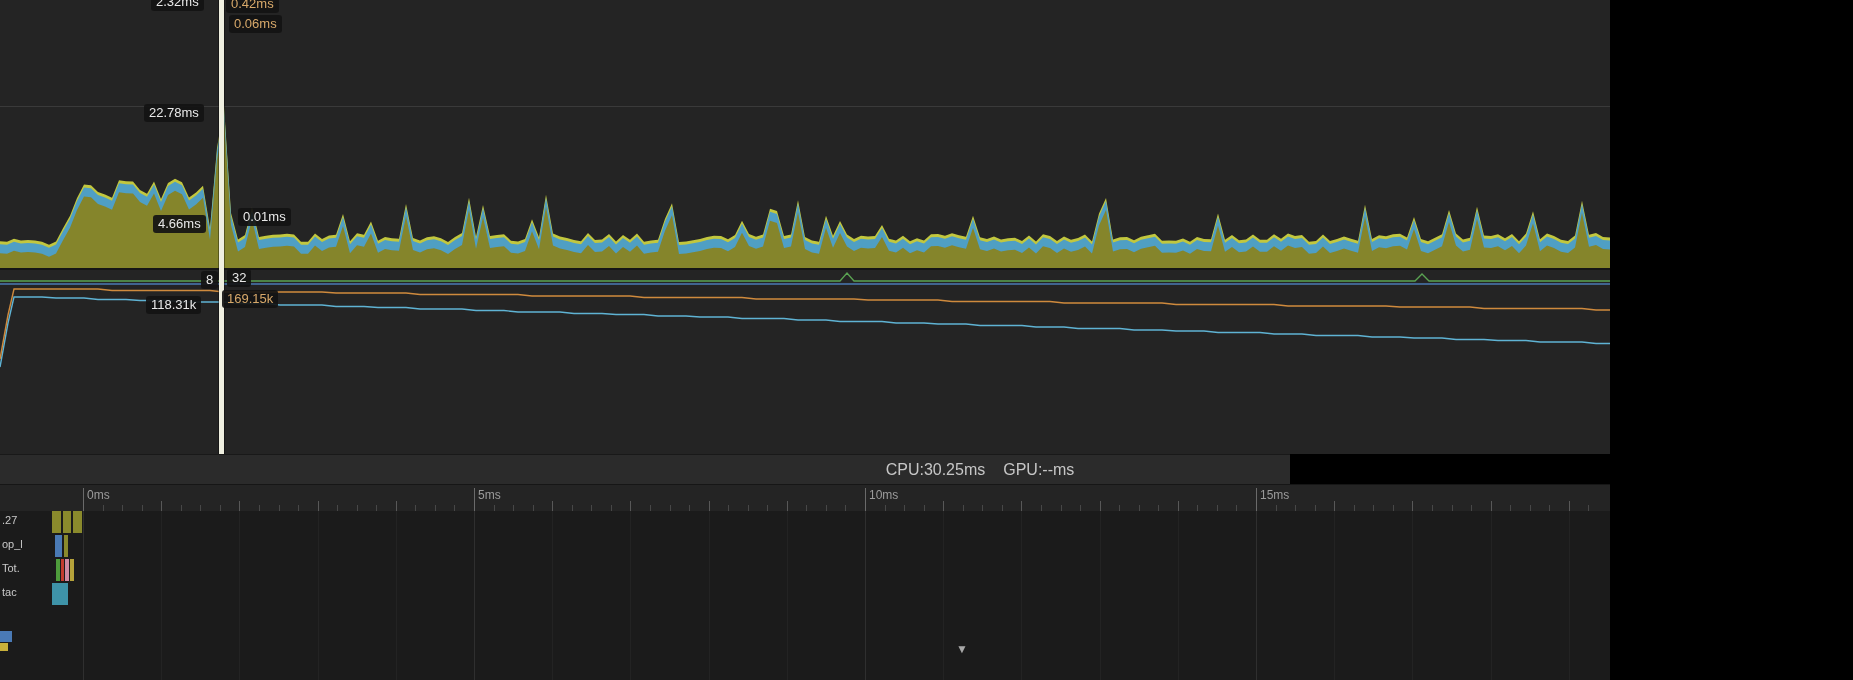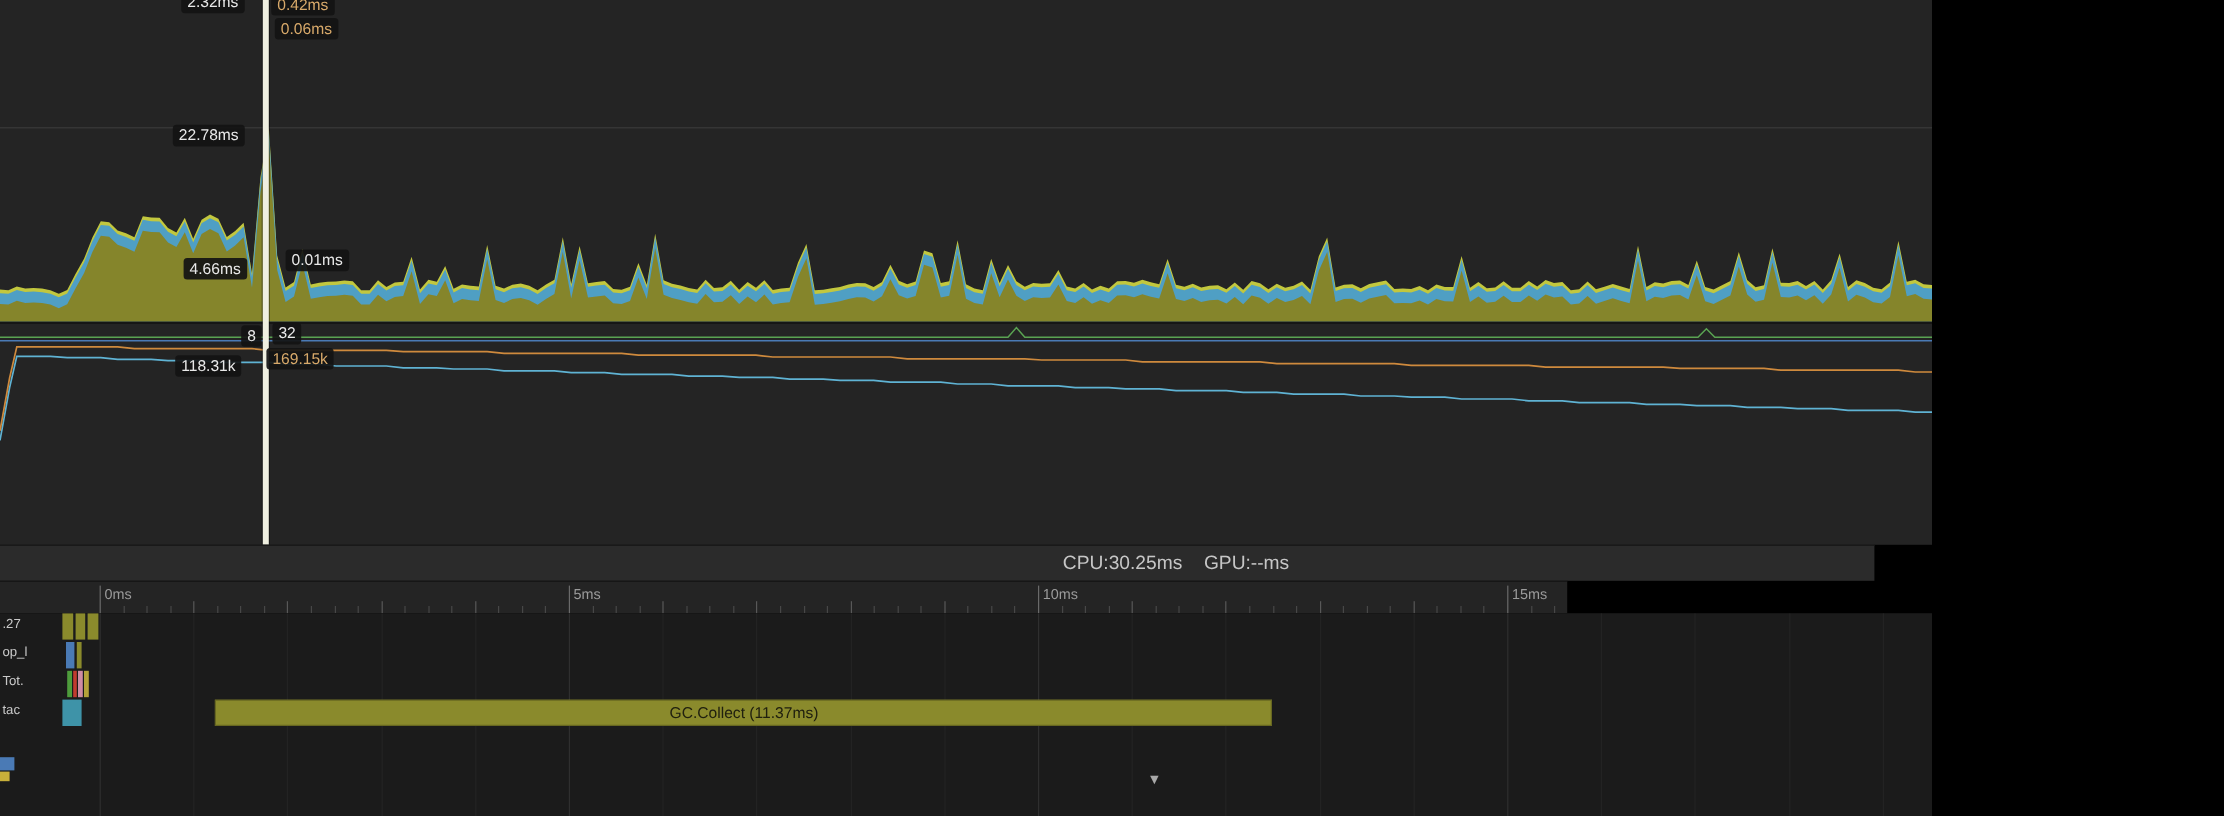--- a/index.html
+++ b/index.html
@@ -8,25 +8,25 @@
   #charts{position:absolute;left:0;top:0;width:1610px;height:454px;background:#242424;overflow:hidden;}
   #cpu-svg{position:absolute;left:0;top:0;}
   #counter-svg{position:absolute;left:0;top:270px;}
   #hgrid{position:absolute;left:0;top:106px;width:1610px;height:1px;background:#3a3a3a;}
   #chart-divider{position:absolute;left:0;top:268px;width:1610px;height:2px;background:#161616;}
   #selection-line{position:absolute;left:219px;top:0;width:5px;height:454px;background:#efefe0;
                   box-shadow:0 0 0 1px rgba(0,0,0,.35);}
   .chip{position:absolute;background:rgba(20,20,20,.92);color:#e9e9e9;font-size:13px;line-height:16px;
         padding:1px 5px;border-radius:3px;white-space:nowrap;z-index:5;}
   .chip.tan{color:#d8a96a;}
-  #status-bar{position:absolute;left:0;top:454px;width:1562px;height:30px;background:#2b2b2b;
+  #status-bar{position:absolute;left:0;top:454px;width:1290px;height:30px;background:#2b2b2b;
               border-top:1px solid #191919;box-sizing:border-box;}
   #status-text{position:absolute;left:980px;top:6px;transform:translateX(-50%);
                color:#c6c6c6;font-size:16px;display:flex;gap:18px;white-space:nowrap;}
-  #ruler{position:absolute;left:0;top:484px;width:1306px;height:27px;background:#242424;
+  #ruler{position:absolute;left:0;top:484px;width:1610px;height:27px;background:#242424;
          border-top:1px solid #161616;box-sizing:border-box;overflow:hidden;}
   .tick{position:absolute;width:1px;}
   .tick-label{position:absolute;color:#9b9b9b;font-size:12px;top:3px;white-space:nowrap;}
   #timeline{position:absolute;left:0;top:511px;width:1610px;height:169px;background:#1b1b1b;overflow:hidden;}
   .vgrid{position:absolute;top:0;bottom:0;width:1px;z-index:0;}
   .bar{position:absolute;height:22px;box-sizing:border-box;z-index:2;box-shadow:inset 0 0 0 1px rgba(0,0,0,.25);}
   .bar span{position:absolute;top:3px;transform:translateX(-50%);font-size:13px;color:#20200f;white-space:nowrap;}
   .bar.gfx span{color:#cfcfcf;}
   .frag{position:absolute;height:22px;z-index:2;}
   .trunc{position:absolute;left:2px;color:#c9c9c9;font-size:11px;z-index:3;white-space:nowrap;}
@@ -192,22 +192,19 @@
     <div class="frag" style="left:70px;top:48px;width:4px;background:#b5a23a"></div>
     <div class="frag" style="left:52px;top:72px;width:16px;background:#3e93a8"></div>
     <div class="frag" style="left:0;top:120px;width:12px;height:11px;background:#4a7ab5"></div>
     <div class="frag" style="left:0;top:132px;width:8px;height:8px;background:#c8b03a"></div>
 
     <div class="trunc" style="top:3px">.27</div>
     <div class="trunc" style="top:27px">op_l</div>
     <div class="trunc" style="top:51px">Tot.</div>
     <div class="trunc" style="top:75px">tac</div>
 
-    <div class="bar olive" style="top: 72px; left: 179px; width: 881px; background: rgb(138, 138, 44);">
-      <span style="left:441px">GC.Collect (11.37ms)</span>
-    </div>
 
     <div id="group-arrow">▼</div>
 
   </div>
 
   <div id="right-black"></div>
 </div>
 
 </body></html>

